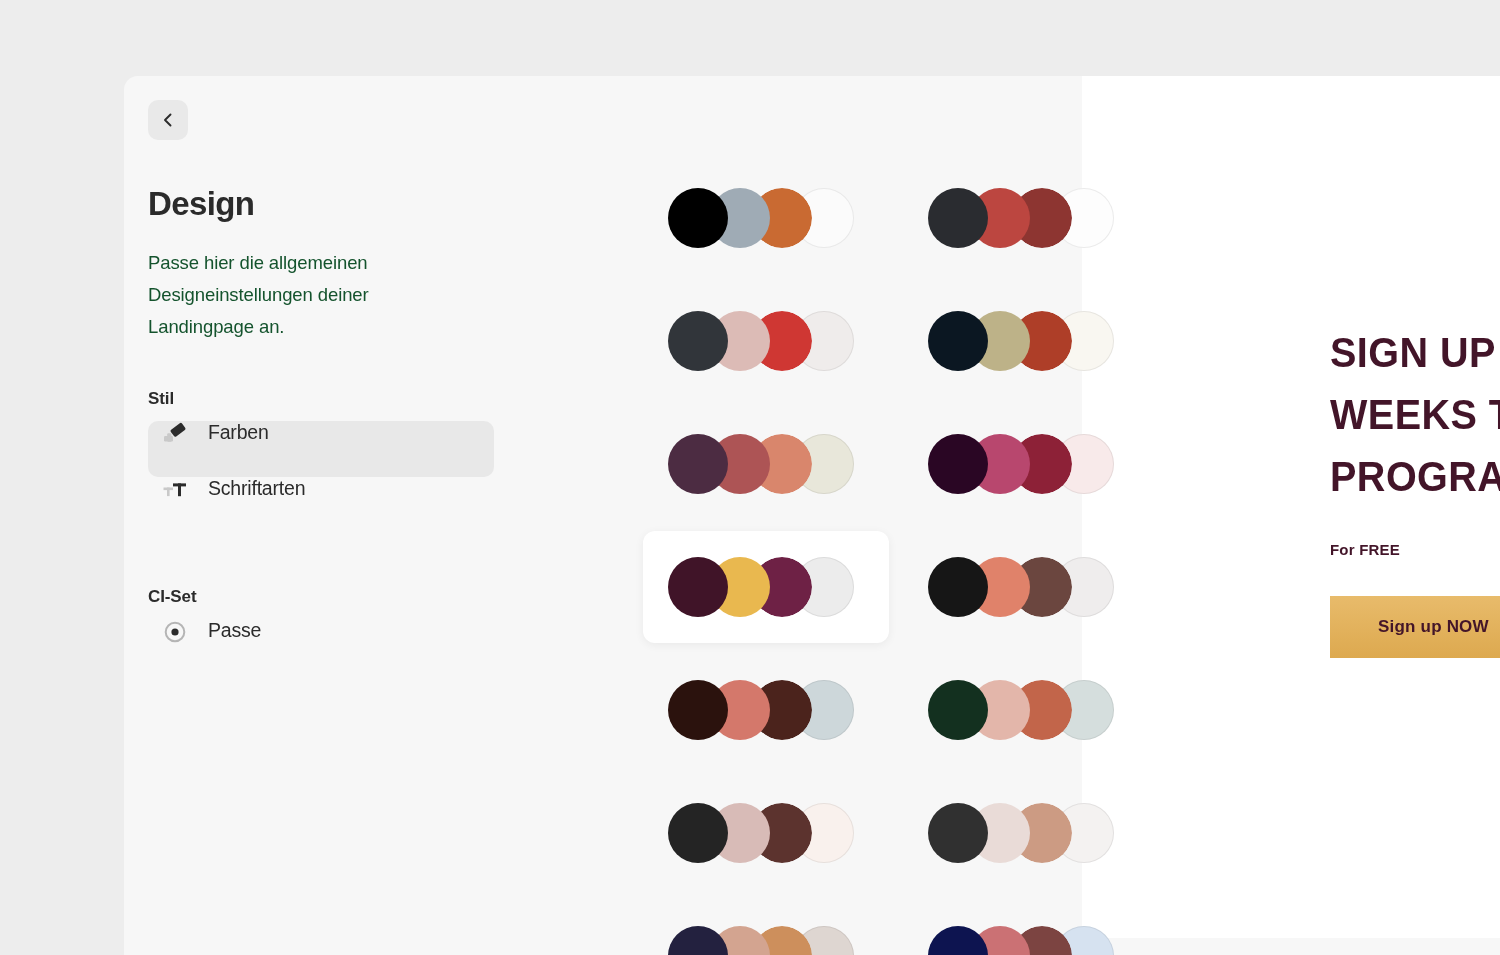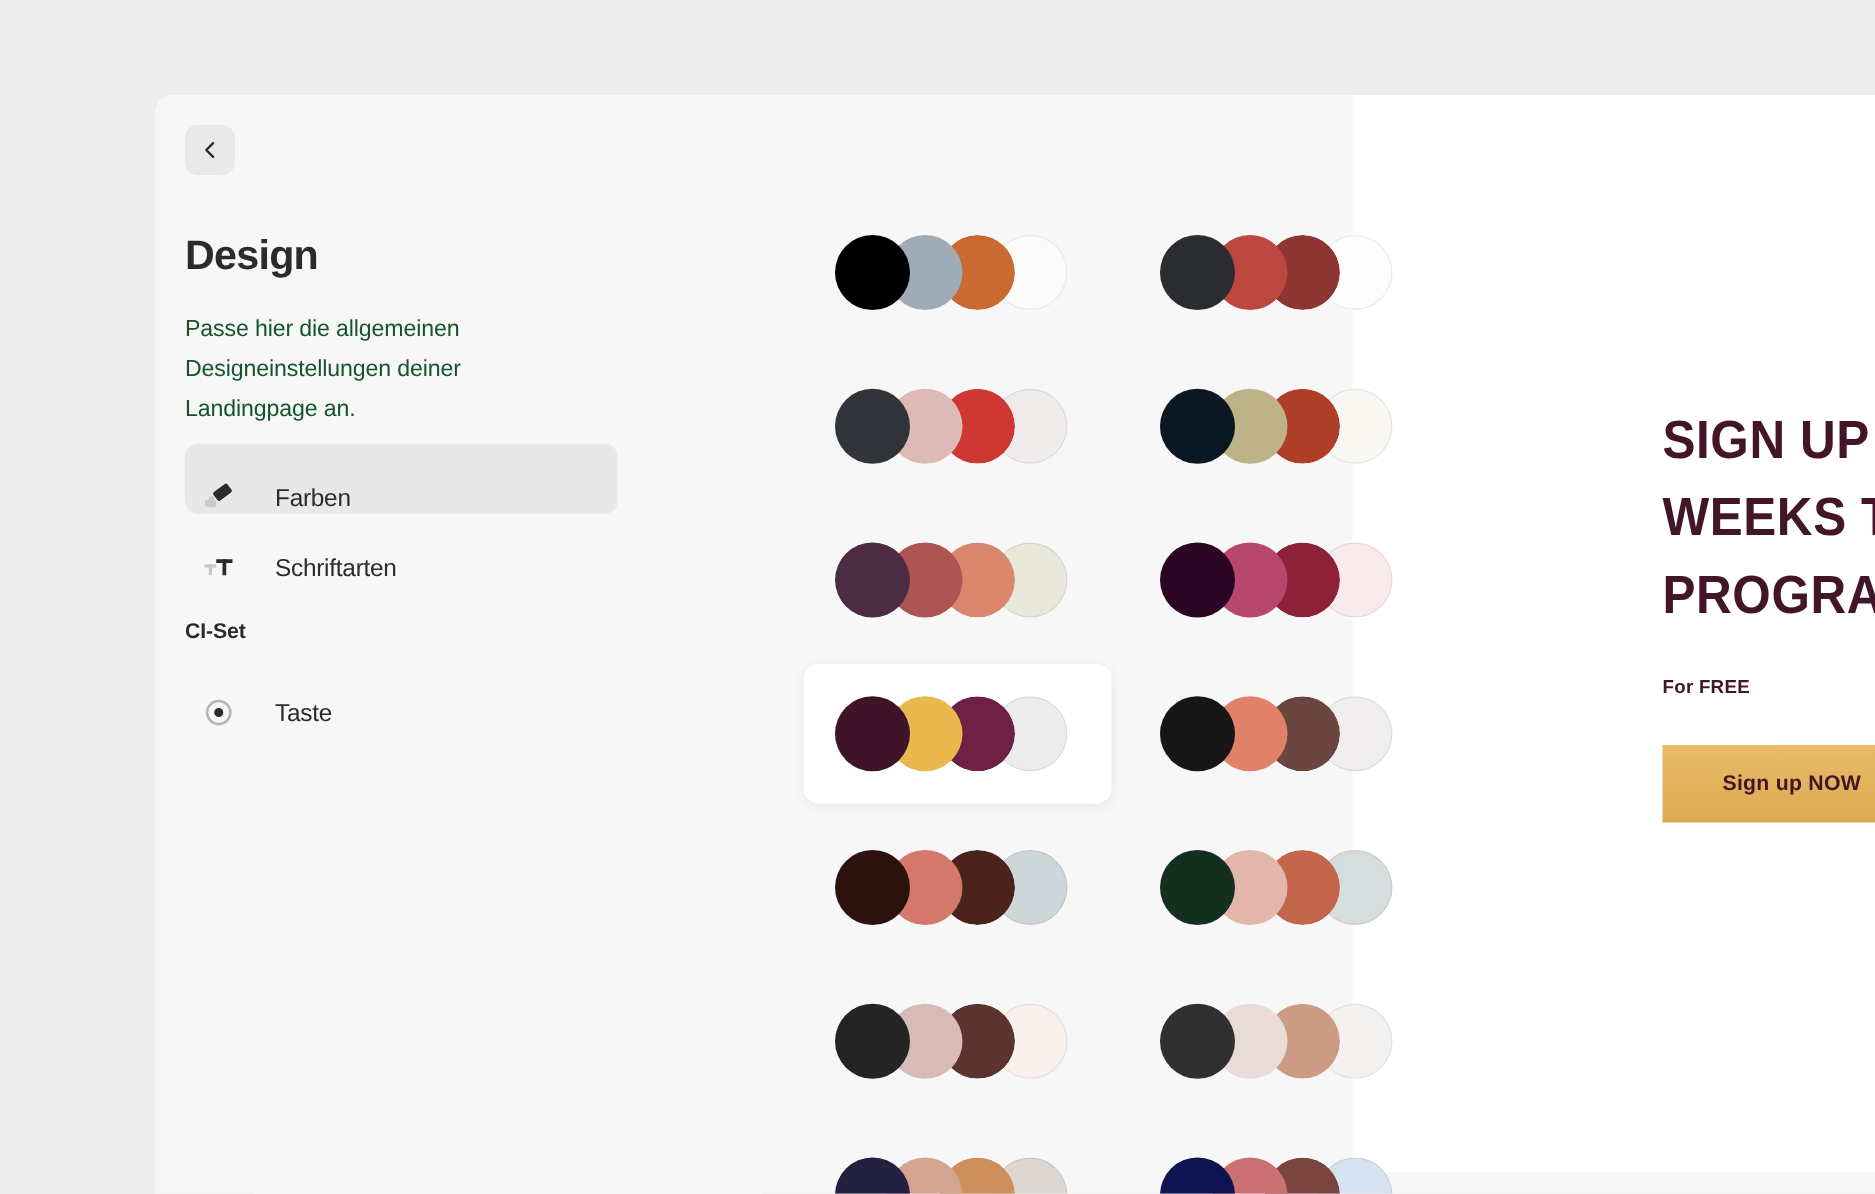--- a/index.html
+++ b/index.html
@@ -70,28 +70,28 @@
     letter-spacing: -0.1px;
   }
 
   .group-label {
     margin-top: 46px;
     font-size: 17px;
     font-weight: 700;
     color: #2b2b2b;
     letter-spacing: -0.1px;
   }
-  .group-label.ci { margin-top: 28px; }
+  .group-label.ci { margin-top: 54px; }
 
   .nav-list { margin-top: 12px; }
 
   .nav-item {
     display: flex;
-    align-items: flex-end;
-    gap: 32px;
+    align-items: flex-start;
+    gap: 20px;
     height: 56px;
     padding: 0 14px;
     border-radius: 10px;
     cursor: pointer;
   }
   .nav-item.active { background: #e8e8e8; }
 
   .nav-icon {
     width: 26px;
     height: 26px;
@@ -220,20 +220,21 @@
         <span>
           <svg width="20" height="20" viewBox="0 0 20 20" fill="none">
             <path d="M12.5 4.5 L7 10 L12.5 15.5" stroke="#2b2b2b" stroke-width="1.9" stroke-linecap="round" stroke-linejoin="round"></path>
           </svg>
         </span>
       </button>
 
       <div class="page-title">Design</div>
       <div class="page-desc">Passe hier die allgemeinen Designeinstellungen deiner Landingpage an.</div>
 
+      <div class="group-label">Stil</div>
       <div class="nav-list">
 
         <div class="nav-item active">
           <span class="nav-icon">
             <svg width="26" height="26" viewBox="0 0 26 26" fill="none">
               <rect x="2" y="15" width="9" height="5.4" rx="1.2" fill="#c9c9c9"></rect>
               <rect x="5.2" y="12.2" width="4.2" height="8.6" rx="1" fill="#c9c9c9"></rect>
               <rect x="9" y="4.6" width="14" height="8.4" rx="1.6" fill="#2b2b2b" transform="rotate(-37 16 8.8)"></rect>
             </svg>
           </span>
@@ -256,21 +257,21 @@
       <div class="group-label ci">CI-Set</div>
       <div class="nav-list">
 
         <div class="nav-item">
           <span class="nav-icon">
             <svg width="26" height="26" viewBox="0 0 26 26" fill="none">
               <circle cx="13" cy="13" r="9.3" stroke="#b5b5b5" stroke-width="2"></circle>
               <circle cx="13" cy="13" r="3.6" fill="#2b2b2b"></circle>
             </svg>
           </span>
-          <span class="nav-label">Taste</span>
+          <span class="nav-label">Passe</span>
         </div>
 
       </div>
     </div>
 
     <div class="palette-grid">
         <div class="palette-card" style="left: 125px; top: 86px;">
           <div class="swatch-row">
             <div class="swatch s0" style="background: rgb(0, 0, 0);"></div>
             <div class="swatch s1" style="background: rgb(159, 171, 181);"></div>

